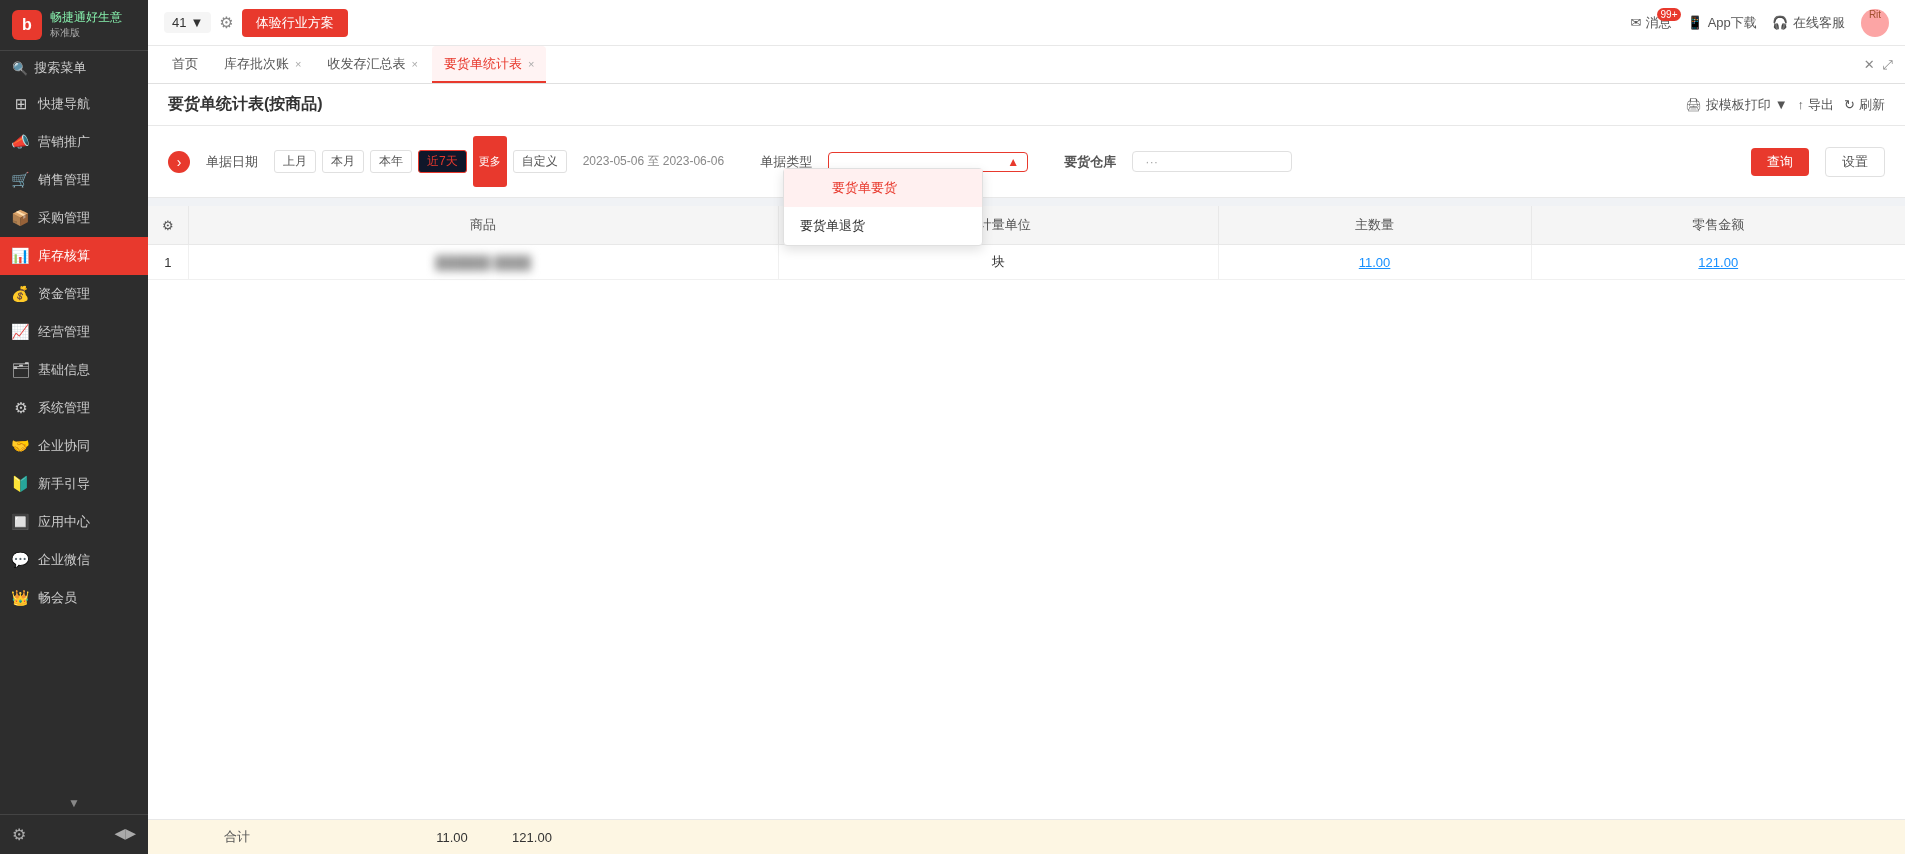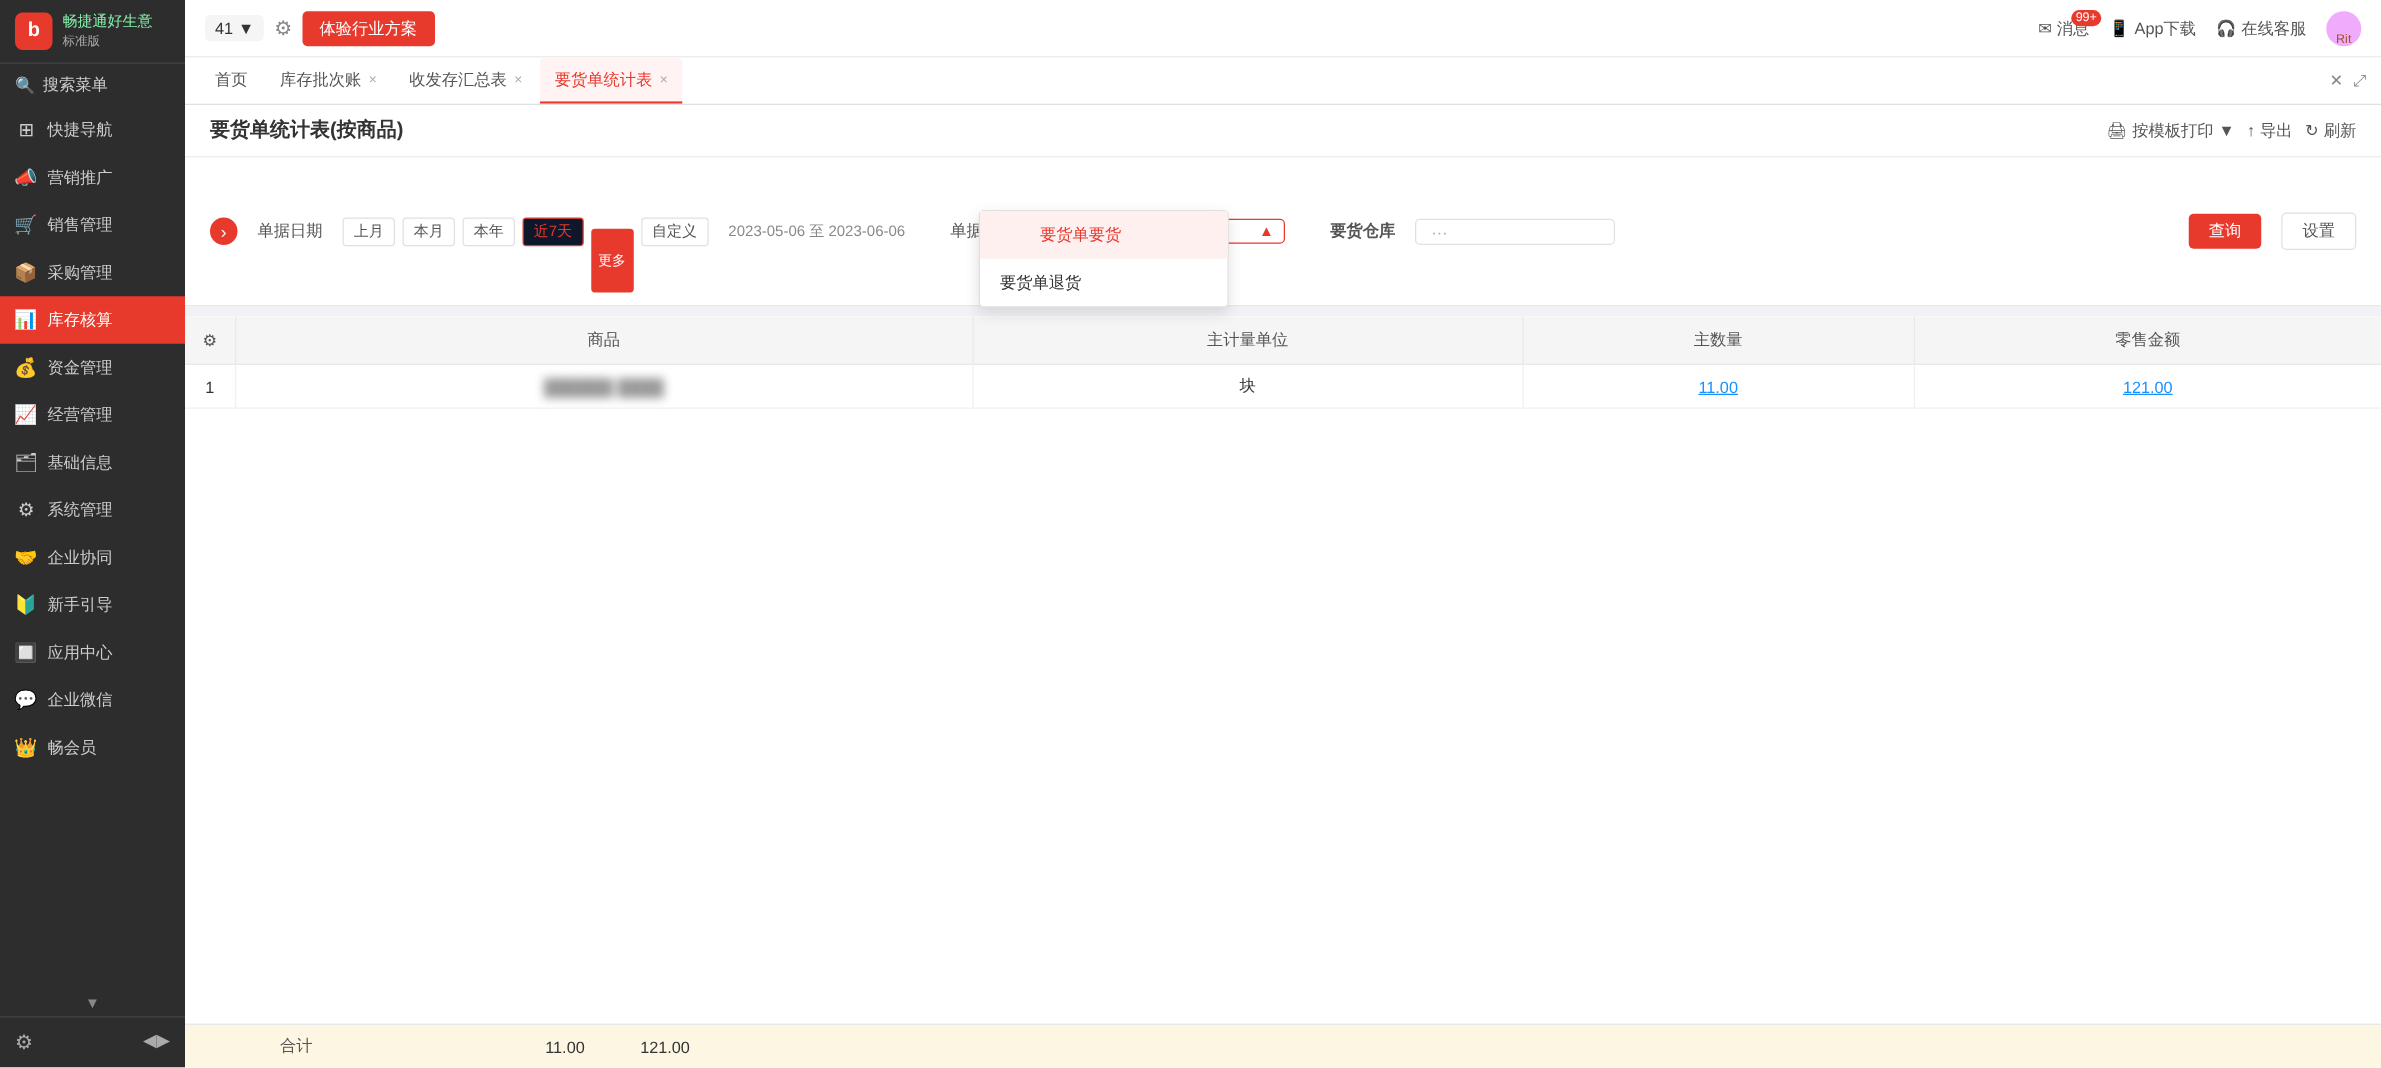--- a/index.html
+++ b/index.html
@@ -175,21 +175,21 @@
     .filter-label { color: #555; font-size: 13px; flex-shrink: 0; }
     .filter-date-btns { display: flex; align-items: center; gap: 6px; }
     .date-btn {
       padding: 2px 8px; border-radius: 3px;
       font-size: 12px; cursor: pointer;
       border: 1px solid #e0e0e0; background: #fff; color: #555;
     }
     .date-btn.active { background: #0f172a; color: #e8392d; border-color: #e8392d; }
     .date-btn-more {
       background: #e8392d; color: #fff; border-color: #e8392d;
-      padding: 18px 6px; border-radius: 3px; font-size: 11px; cursor: pointer; margin-top: 47px;
+      padding: 18px 6px; border-radius: 3px; font-size: 11px; cursor: pointer;
     }
     .date-range-text { color: #888; font-size: 12px; }
 
     .filter-type-label { color: #555; font-size: 13px; flex-shrink: 0; margin-left: 20px; }
     .filter-type-input {
       display: flex; align-items: center;
       border: 1px solid #e8392d; border-radius: 4px;
       padding: 2px 8px; min-width: 200px;
       background: #fff; position: relative;
     }
@@ -394,21 +394,21 @@
         <span class="badge">99+</span>
       </div>
       <div class="topbar-msg">
         <span>📱</span>
         <span>App下载</span>
       </div>
       <div class="topbar-msg">
         <span>🎧</span>
         <span>在线客服</span>
       </div>
-      <div class="topbar-avatar" style="background:#f0abfc;display:flex;align-items:flex-end;justify-content:center;font-size:10px;color:#a05030;">
+      <div class="topbar-avatar" style="background:#fca5a5;display:flex;align-items:flex-start;justify-content:center;font-size:10px;color:#a05030;">
         <span>Rit</span>
       </div>
     </div>
   </div>
 
   <div class="tabbar">
     <div class="tab-item">
       <span>首页</span>
     </div>
     <div class="tab-item">

